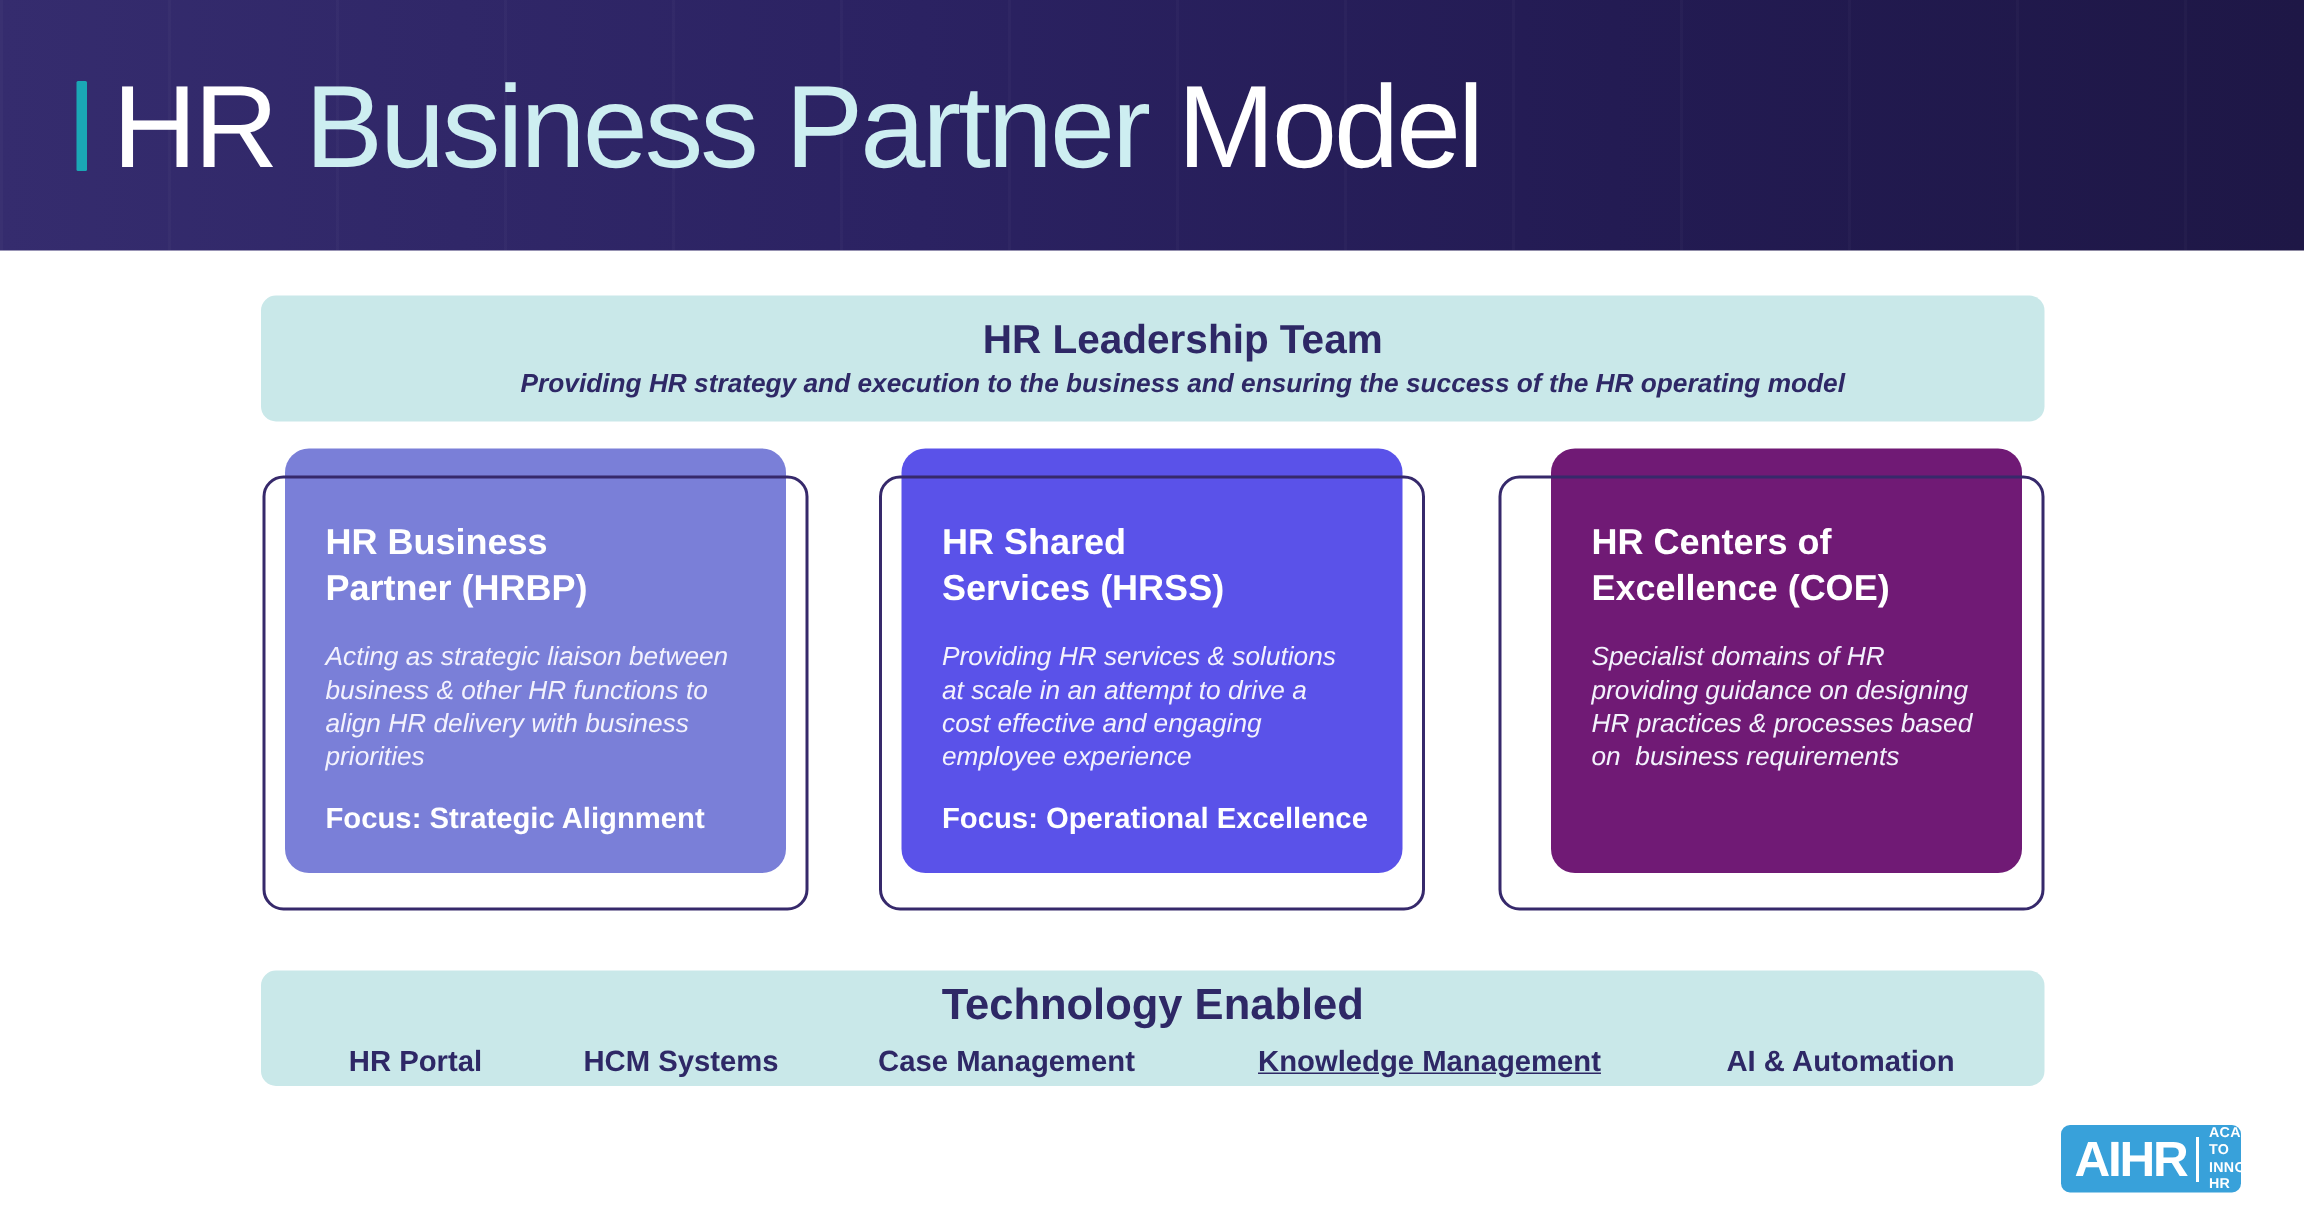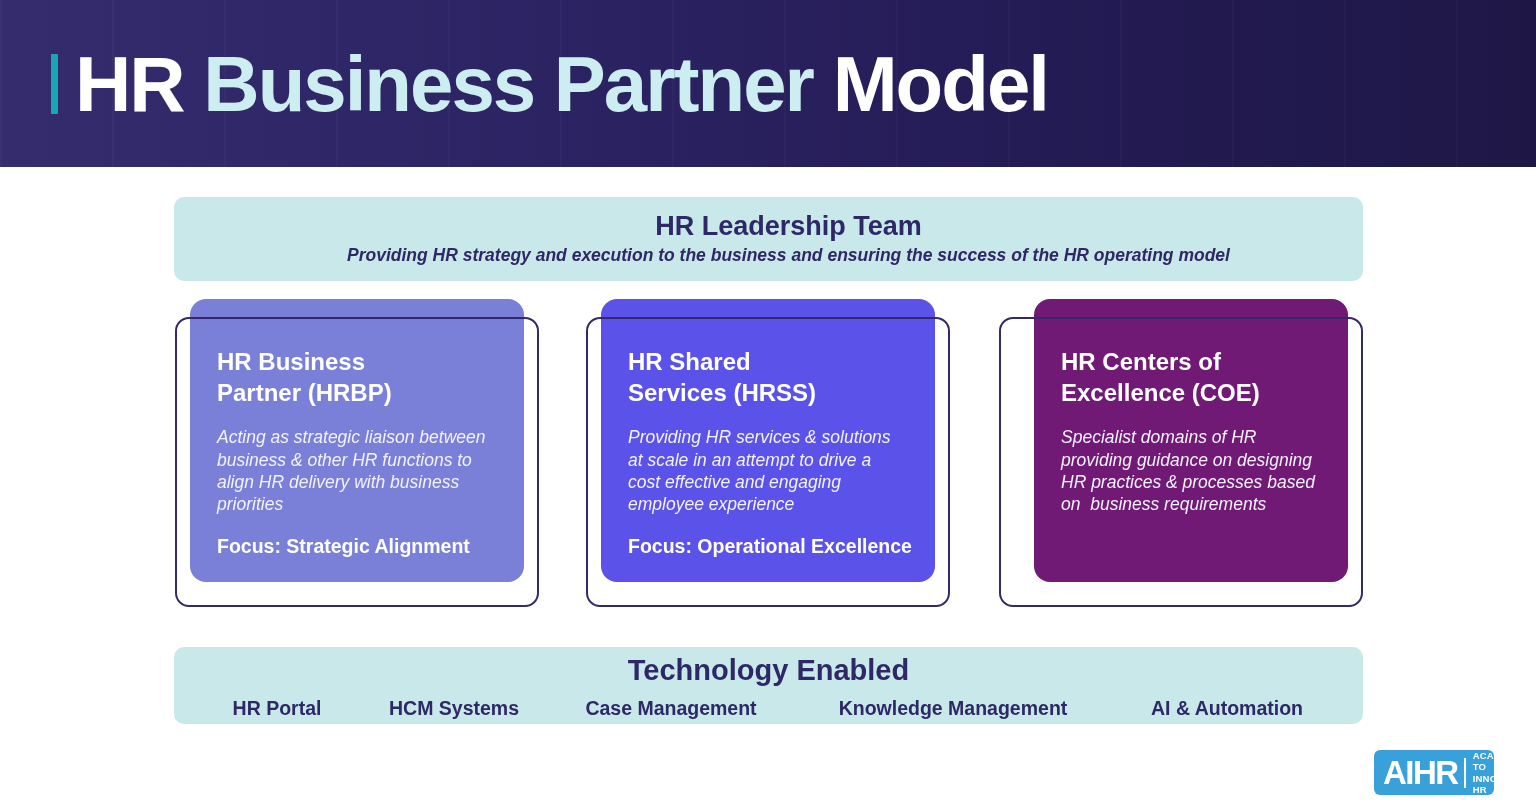--- a/index.html
+++ b/index.html
@@ -14,21 +14,21 @@
     display:flex; align-items:center;
     background:
       repeating-linear-gradient(90deg, rgba(255,255,255,0.025) 0 2px, rgba(255,255,255,0) 2px 112px),
       linear-gradient(90deg,#352c6e 0%,#2b2262 40%,#231b53 70%,#1e1746 100%);
   }
   .accent-bar {
     width:7px; height:60px; margin-left:51px; margin-right:17px;
     background:#1aa7b5; border-radius:1px; flex:none;
   }
   .hero-title {
-    margin:0; font-size:78px; font-weight:700; letter-spacing:-2px;
+    margin:0; font-size:78px; font-weight:400; letter-spacing:-2px;
     line-height:1; white-space:nowrap;
   }
   .t-white { color:#ffffff; }
   .t-mint  { color:#cdeef1; }
 
   
   .banner {
     position:absolute; left:174px; width:1189px; box-sizing:border-box;
     background:#c9e8e9; border-radius:10px; text-align:center; color:#2e2866;
   }
@@ -65,21 +65,21 @@
 
   
   .tech { top:647px; height:77px; }
   .tech-title { margin-top:8px; font-size:29px; font-weight:700; line-height:1.1; }
   .tech-items { position:absolute; left:0; top:50px; width:100%; height:26px; }
   .tech-item {
     position:absolute; transform:translateX(-50%); white-space:nowrap;
     font-size:19.5px; font-weight:700; color:#2e2866;
   }
   .ti-0 { left:103px; } .ti-1 { left:280px; } .ti-2 { left:497px; }
-  .ti-3 { left:779px; } .ti-4 { left:1053px; }
+  .ti-3 { left:779px;text-decoration:underline; } .ti-4 { left:1053px; }
 
   
   .logo {
     position:absolute; left:1374px; top:750px; width:120px; height:45px;
     background:#38a1da; border-radius:6px; color:#ffffff;
     display:flex; align-items:center; box-sizing:border-box;
   }
   .logo-brand { margin-left:9px; font-size:33px; font-weight:700; letter-spacing:-1.5px; line-height:1; }
   .logo-div   { width:2px; height:30px; background:#ffffff; margin:0 7px 0 6px; flex:none; }
   .logo-tag   { font-size:9.5px; font-weight:700; line-height:1.2; letter-spacing:0.2px; }

